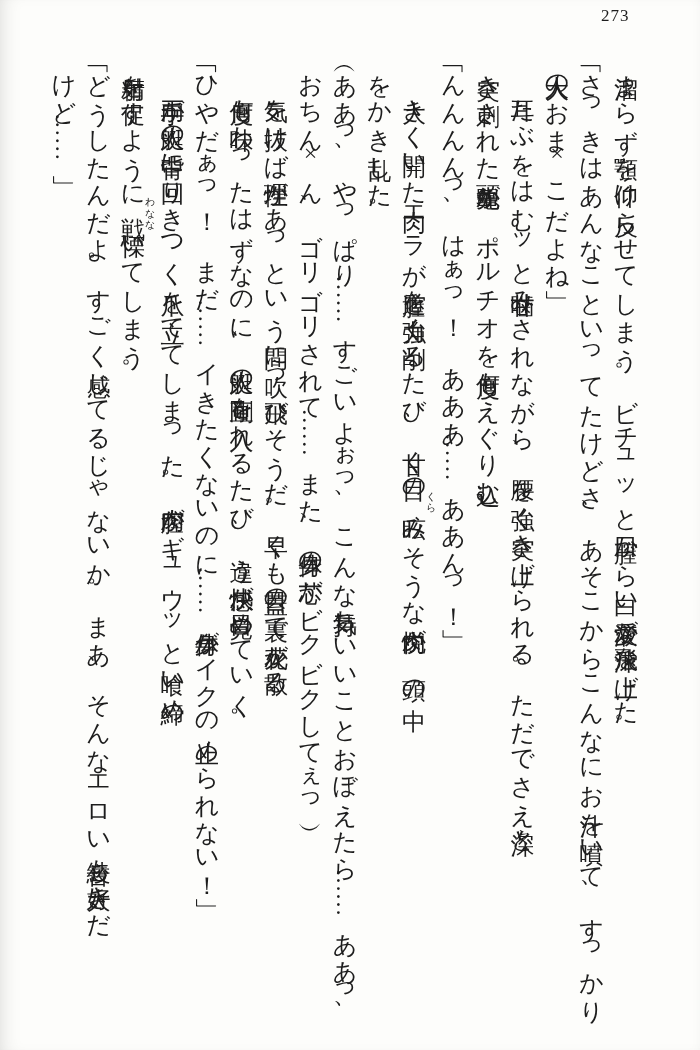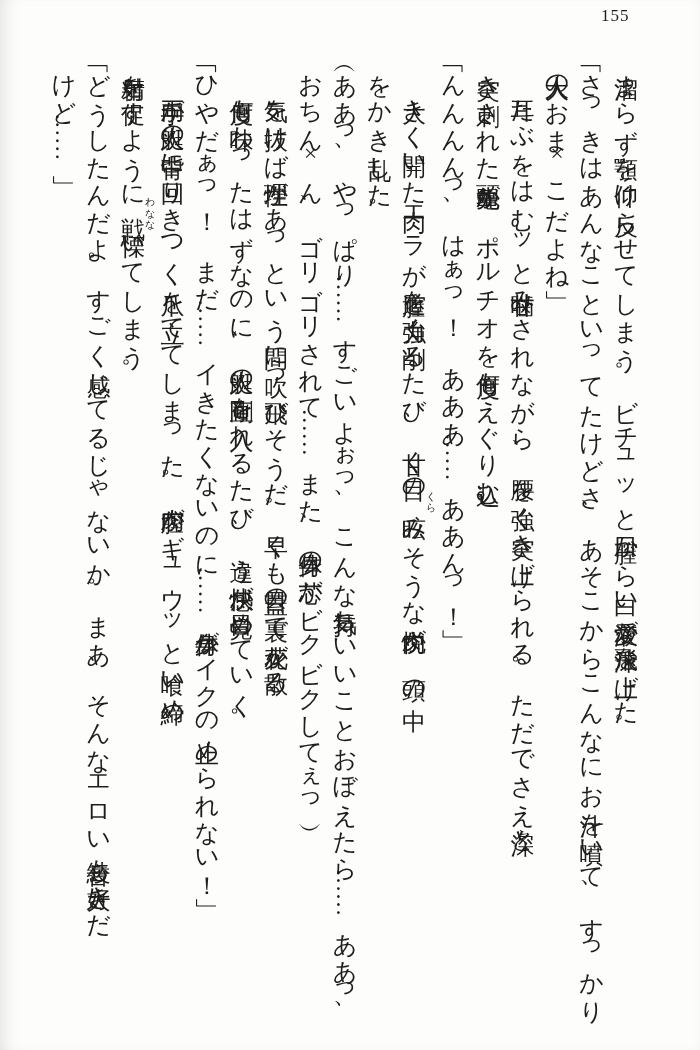--- a/index.html
+++ b/index.html
@@ -46,21 +46,21 @@
   rt {
     font-size: 10px;
     letter-spacing: 0;
     color: var(--ink, #1d1d1d);
   }
 </style>
 </head>
 <body>
 
 <div class="page">
-  <div class="page-number">155</div>
+  <div class="page-number">273</div>
   <div class="text-area" id="text-area">
       <div class="text-col">溜まらず顎を仰け反らせてしまう。ビチュッと膣口から白い愛液が飛沫を上げた。</div>
       <div class="text-col">「さっきはあんなこといってたけどさ、あそこからこんなにお汁を噴いて、すっかり</div>
       <div class="text-col">大人のおま×こだよね」</div>
       <div class="text-col indent">耳たぶをはむッと甘噛みされながら、腰を強く突き上げられる。ただでさえ深々と</div>
       <div class="text-col">突き刺された亀頭先が、ポルチオを何度もえぐり込む。</div>
       <div class="text-col">「んんんんっ、はぁっ！　あああ……ああんっ！」</div>
       <div class="text-col indent">大きく開いた肉エラが膣道を力強く削るたび、甘く目の<ruby>眩<rt>くら</rt></ruby>みそうな肉悦が、頭の中</div>
       <div class="text-col">をかき乱した。</div>
       <div class="text-col">（ああっ、やっぱり……すごいよぉっ、こんな気持ちいいことおぼえたら……ああっ、</div>

